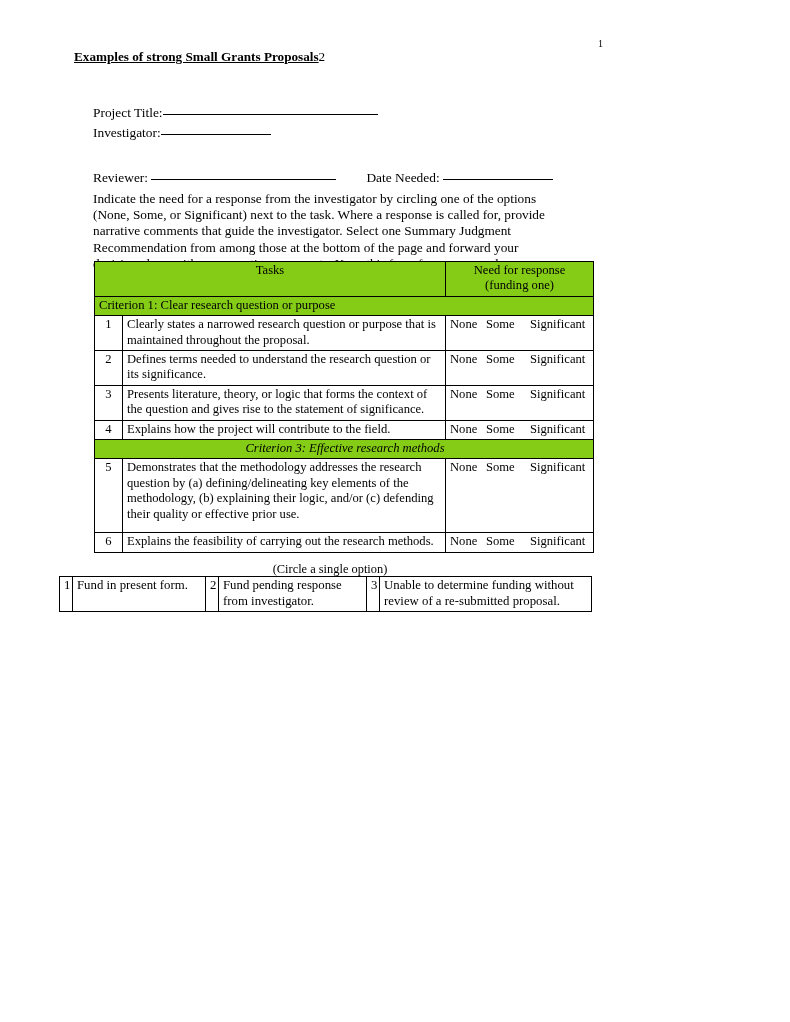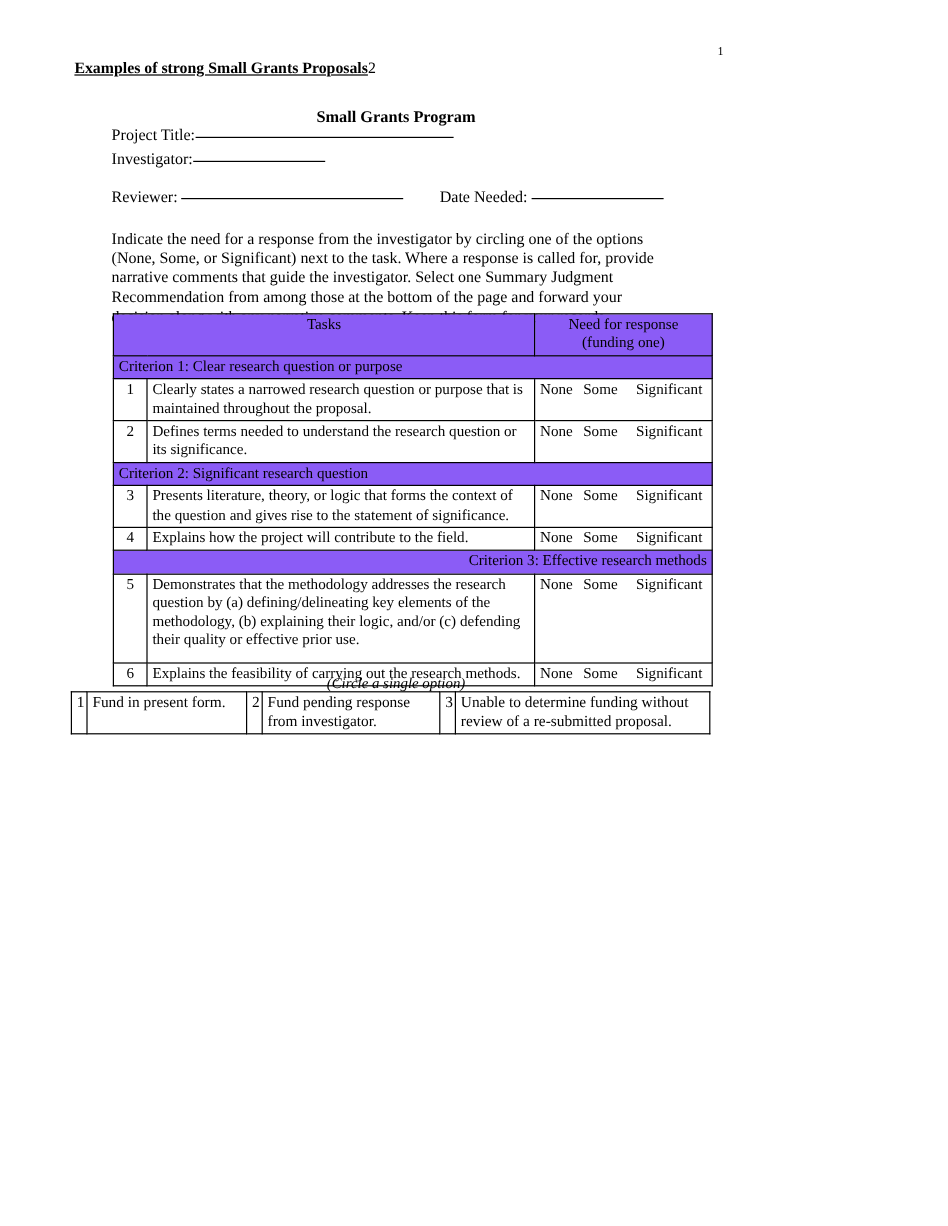--- a/index.html
+++ b/index.html
@@ -30,21 +30,21 @@
     width: 603px;
     text-align: right;
     font-size: 10px;
     line-height: 12px;
   }
 
   
   .doc-header {
     position: absolute;
     top: 49px;
-    left: 62px;
+    left: 74px;
     font-size: 13.2px;
     line-height: 16px;
     white-space: nowrap;
   }
   .doc-header .hdr-main {
     font-weight: bold;
     text-decoration: underline;
   }
   .doc-header .hdr-note {
     font-weight: normal;
@@ -79,21 +79,21 @@
     display: inline-block;
     border-bottom: 1px solid #000;
     vertical-align: 2px;
     height: 11px;
   }
   .fill-title   { width: 215px; }
   .fill-invest  { width: 110px; }
   .fill-reviewer{ width: 185px; }
   .fill-date    { width: 110px; }
 
-  .form-line.spaced { margin-top: 12px; }
+  .form-line.spaced { margin-top: 26px; }
   .gap-inline { display: inline-block; width: 30px; }
 
   
   .instructions {
     position: absolute;
     top: 191px;
     left: 93px;
     width: 452px;
     font-size: 13.3px;
     line-height: 16.2px;
@@ -113,34 +113,34 @@
   .review-table td {
     border: 1px solid #000000;
     padding: 1px 4px 2px 4px;
     vertical-align: top;
     line-height: 15.4px;
   }
   .col-num  { width: 28px; }
   .col-task { width: 323px; }
   .col-resp { width: 148px; }
 
-  .shaded { background: #8b5cf6; }
+  .shaded { background: #84cc16; }
 
   .hdr-cell {
     text-align: center;
     vertical-align: top;
     padding-top: 2px;
     padding-bottom: 2px;
   }
   .criterion-cell {
     text-align: left;
     padding-top: 1px;
     padding-bottom: 2px;
   }
-  .criterion-cell.left-align { text-align: right; padding-left: 6px; }
+  .criterion-cell.left-align { text-align: center; padding-left: 6px; font-style: italic; }
 
   .num-cell { text-align: center; }
 
   .resp-cell {
     white-space: nowrap;
     text-align: left;
     padding-left: 7px;
   }
   .resp-cell .opt { display: inline-block; }
   .opt-none { min-width: 36px; }
@@ -160,21 +160,20 @@
     font-style: italic;
     line-height: 16px;
   }
   .summary-sub {
     position: absolute;
     top: 562px;
     left: 57px;
     width: 546px;
     text-align: center;
     font-size: 12.4px;
-    font-style: italic;
     line-height: 15px;
   }
 
   
   .summary-table {
     position: absolute;
     top: 576px;
     left: 59px;
     width: 519px;
     border-collapse: collapse;
@@ -202,21 +201,20 @@
 <body>
 
 <div class="page">
 
   <div class="page-number">1</div>
 
   <div class="doc-header">
     <span class="hdr-main">Examples of strong Small Grants Proposals</span><span class="hdr-note">2</span>
   </div>
 
-  <div class="doc-title">Small Grants Program</div>
 
   <div class="form-block">
     <div class="form-line">
       <span>Project Title:</span><span class="fill fill-title"></span>
     </div>
     <div class="form-line">
       <span>Investigator:</span><span class="fill fill-invest"></span>
     </div>
     <div class="form-line spaced">
       <span>Reviewer:</span>&nbsp;<span class="fill fill-reviewer"></span><span class="gap-inline"></span><span>Date Needed:</span>&nbsp;<span class="fill fill-date"></span>
@@ -252,23 +250,20 @@
       </tr>
       <tr>
         <td class="num-cell">2</td>
         <td>Defines terms needed to understand the research question or its significance.</td>
         <td class="resp-cell">
           <span class="opt opt-none">None</span><span class="opt opt-some">Some</span><span class="opt">Significant</span>
         </td>
       </tr>
 
       <tr>
-        <td class="shaded criterion-cell" colspan="3">Criterion 2: Significant research question</td>
-      </tr>
-      <tr>
         <td class="num-cell">3</td>
         <td>Presents literature, theory, or logic that forms the context of the question and gives rise to the statement of significance.</td>
         <td class="resp-cell">
           <span class="opt opt-none">None</span><span class="opt opt-some">Some</span><span class="opt">Significant</span>
         </td>
       </tr>
       <tr>
         <td class="num-cell">4</td>
         <td>Explains how the project will contribute to the field.</td>
         <td class="resp-cell">

